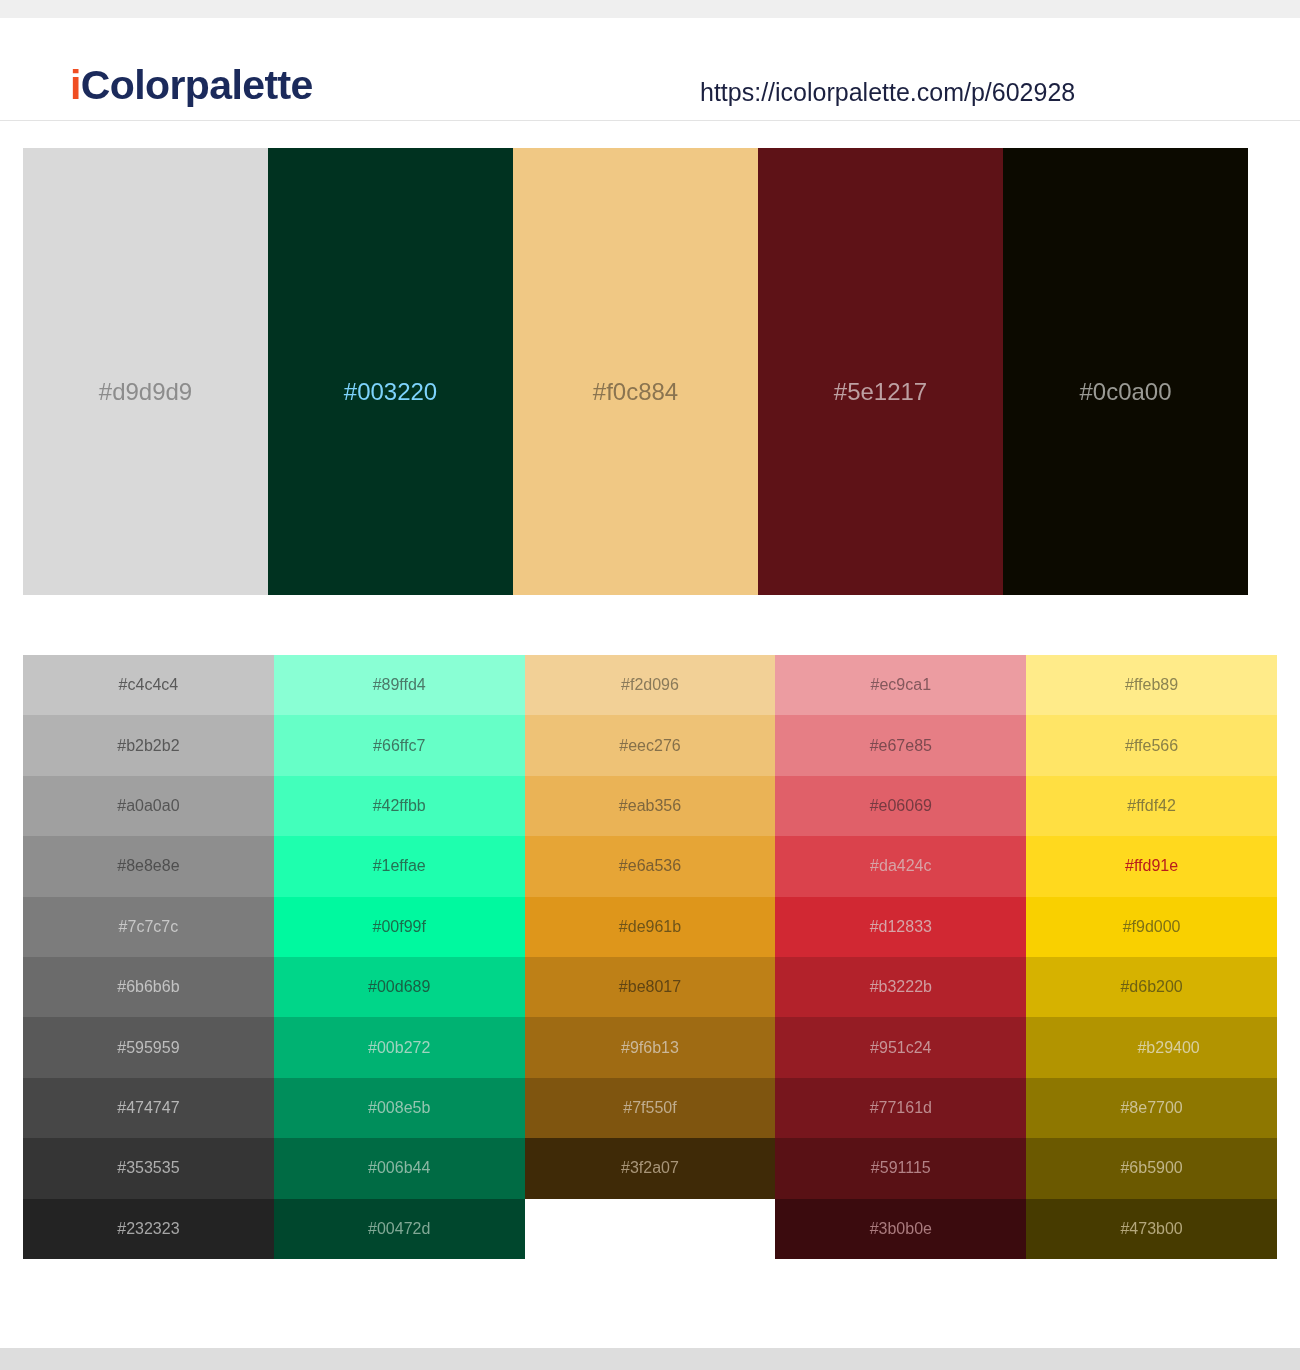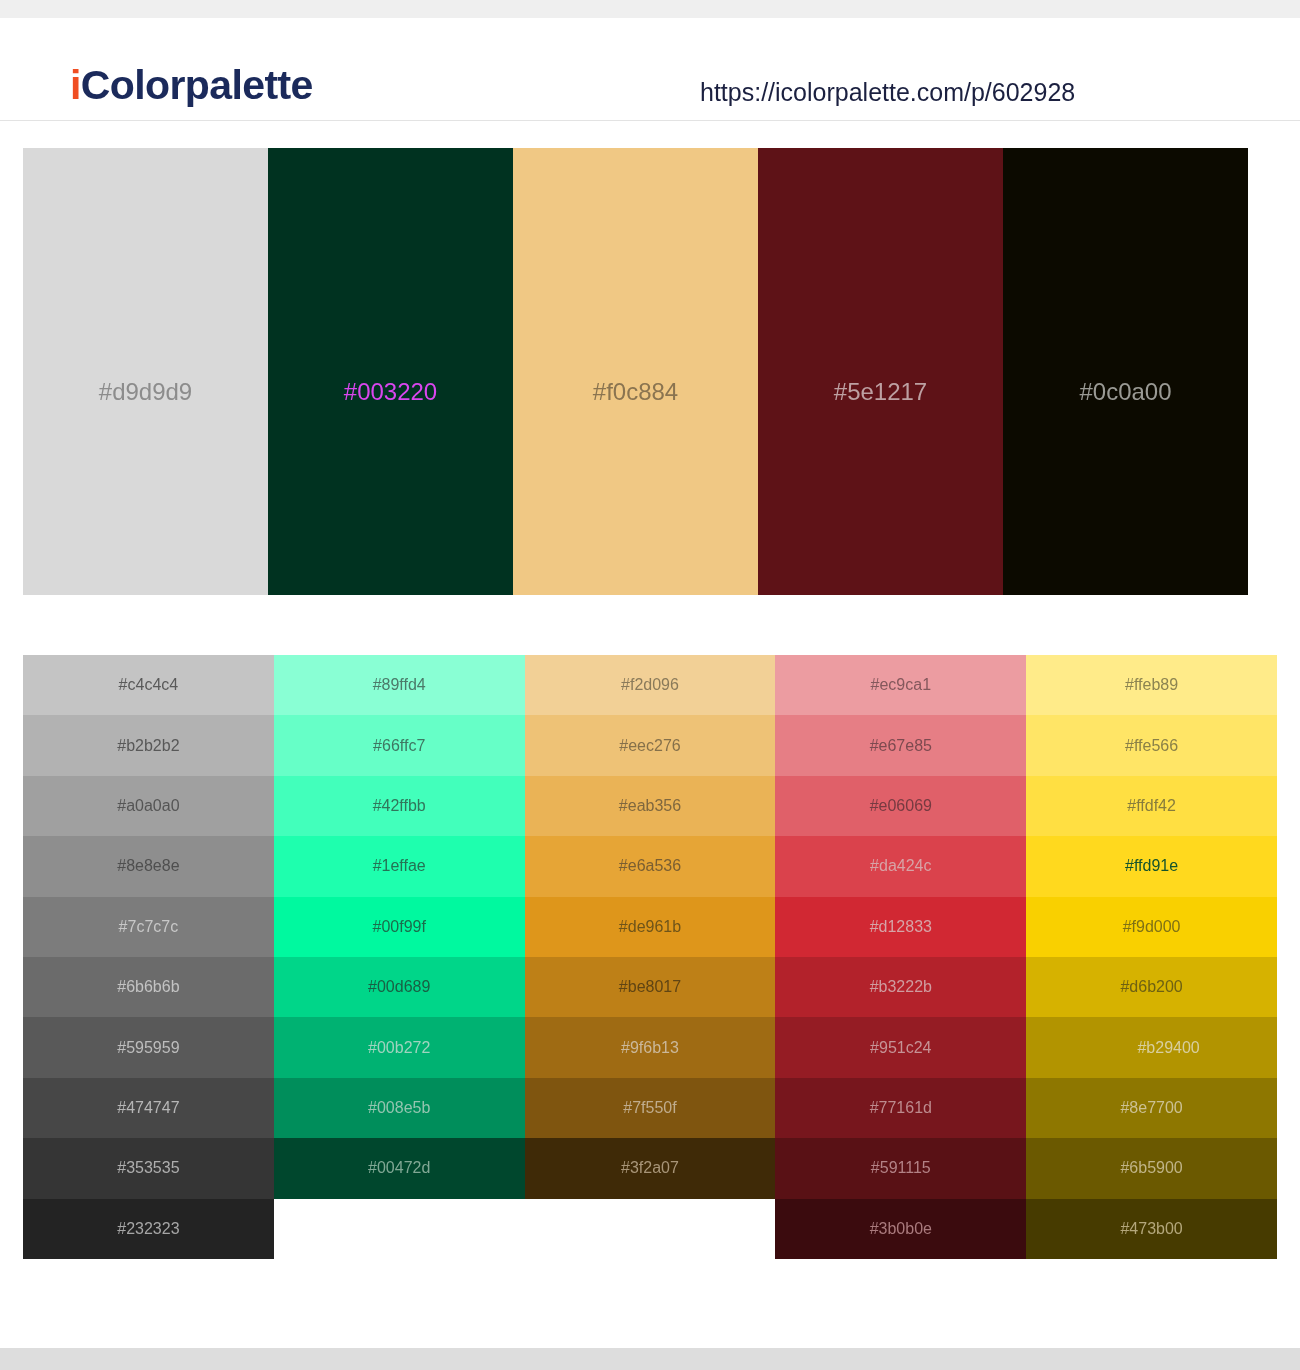--- a/index.html
+++ b/index.html
@@ -121,21 +121,21 @@
       <span class="logo-i">i</span><span class="logo-rest">Colorpalette</span>
     </div>
     <div class="page-url">https://icolorpalette.com/p/602928</div>
   </div>
 
   <div class="main-strip">
       <div class="main-swatch" style="background: rgb(217, 217, 217);">
         <div class="hexlabel" style="color: rgb(140, 140, 140);">#d9d9d9</div>
       </div>
       <div class="main-swatch" style="background: rgb(0, 50, 32);">
-        <div class="hexlabel" style="color: #d946ef;">#003220</div>
+        <div class="hexlabel" style="color: #7dd3fc;">#003220</div>
       </div>
       <div class="main-swatch" style="background: rgb(240, 200, 132);">
         <div class="hexlabel" style="color: rgb(138, 116, 80);">#f0c884</div>
       </div>
       <div class="main-swatch" style="background: rgb(94, 18, 23);">
         <div class="hexlabel" style="color: rgb(189, 160, 162);">#5e1217</div>
       </div>
       <div class="main-swatch" style="background: rgb(12, 10, 0);">
         <div class="hexlabel" style="color: rgb(154, 154, 148);">#0c0a00</div>
       </div>
@@ -156,20 +156,21 @@
       </div>
       <div class="shade-col">
         <div class="shade-cell" style="background: rgb(137, 255, 212); color: rgb(75, 122, 105);">#89ffd4</div>
         <div class="shade-cell" style="background: rgb(102, 255, 199); color: rgb(62, 119, 98);">#66ffc7</div>
         <div class="shade-cell" style="background: rgb(66, 255, 187); color: rgb(49, 118, 91);">#42ffbb</div>
         <div class="shade-cell" style="background: rgb(30, 255, 174); color: rgb(36, 115, 84);">#1effae</div>
         <div class="shade-cell" style="background: rgb(0, 249, 159); color: rgb(26, 110, 76);">#00f99f</div>
         <div class="shade-cell" style="background: rgb(0, 214, 137); color: rgb(24, 96, 68);">#00d689</div>
         <div class="shade-cell" style="background: rgb(0, 178, 114); color: rgb(159, 212, 191);">#00b272</div>
         <div class="shade-cell" style="background: rgb(0, 142, 91); color: rgb(147, 197, 176);">#008e5b</div>
+        <div class="shade-cell" style="background: rgb(0, 107, 68); color: rgb(138, 183, 163);">#006b44</div>
         <div class="shade-cell" style="background: rgb(0, 71, 45); color: rgb(129, 168, 149);">#00472d</div>
       </div>
       <div class="shade-col">
         <div class="shade-cell" style="background: rgb(242, 208, 150); color: rgb(138, 122, 90);">#f2d096</div>
         <div class="shade-cell" style="background: rgb(238, 194, 118); color: rgb(133, 112, 74);">#eec276</div>
         <div class="shade-cell" style="background: rgb(234, 179, 86); color: rgb(127, 103, 62);">#eab356</div>
         <div class="shade-cell" style="background: rgb(230, 165, 54); color: rgb(122, 94, 49);">#e6a536</div>
         <div class="shade-cell" style="background: rgb(222, 150, 27); color: rgb(111, 84, 25);">#de961b</div>
         <div class="shade-cell" style="background: rgb(190, 128, 23); color: rgb(96, 68, 19);">#be8017</div>
         <div class="shade-cell" style="background: rgb(159, 107, 19); color: rgb(203, 184, 154);">#9f6b13</div>
@@ -185,21 +186,21 @@
         <div class="shade-cell" style="background: rgb(179, 34, 43); color: rgb(207, 156, 159);">#b3222b</div>
         <div class="shade-cell" style="background: rgb(149, 28, 36); color: rgb(198, 147, 150);">#951c24</div>
         <div class="shade-cell" style="background: rgb(119, 22, 29); color: rgb(189, 139, 142);">#77161d</div>
         <div class="shade-cell" style="background: rgb(89, 17, 21); color: rgb(179, 130, 134);">#591115</div>
         <div class="shade-cell" style="background: rgb(59, 11, 14); color: rgb(169, 122, 125);">#3b0b0e</div>
       </div>
       <div class="shade-col">
         <div class="shade-cell" style="background: rgb(255, 235, 137); color: rgb(140, 132, 81);">#ffeb89</div>
         <div class="shade-cell" style="background: rgb(255, 229, 102); color: rgb(138, 128, 71);">#ffe566</div>
         <div class="shade-cell" style="background: rgb(255, 223, 66); color: rgb(135, 124, 60);">#ffdf42</div>
-        <div class="shade-cell" style="background: rgb(255, 217, 30); color: #14532d; text-align: right;">#ffd91e</div>
+        <div class="shade-cell" style="background: rgb(255, 217, 30); color: #b91c1c; text-align: right;">#ffd91e</div>
         <div class="shade-cell" style="background: rgb(249, 208, 0); color: rgb(127, 113, 21);">#f9d000</div>
         <div class="shade-cell" style="background: rgb(214, 178, 0); color: rgb(110, 97, 18);">#d6b200</div>
         <div class="shade-cell" style="background: rgb(178, 148, 0); color: rgb(216, 207, 159); padding-left: 34px;">#b29400</div>
         <div class="shade-cell" style="background: rgb(142, 119, 0); color: rgb(204, 193, 147);">#8e7700</div>
         <div class="shade-cell" style="background: rgb(107, 89, 0); color: rgb(192, 180, 135);">#6b5900</div>
         <div class="shade-cell" style="background: rgb(71, 59, 0); color: rgb(180, 167, 123);">#473b00</div>
       </div>
     </div>
 
   <div class="bottom-band"></div>

